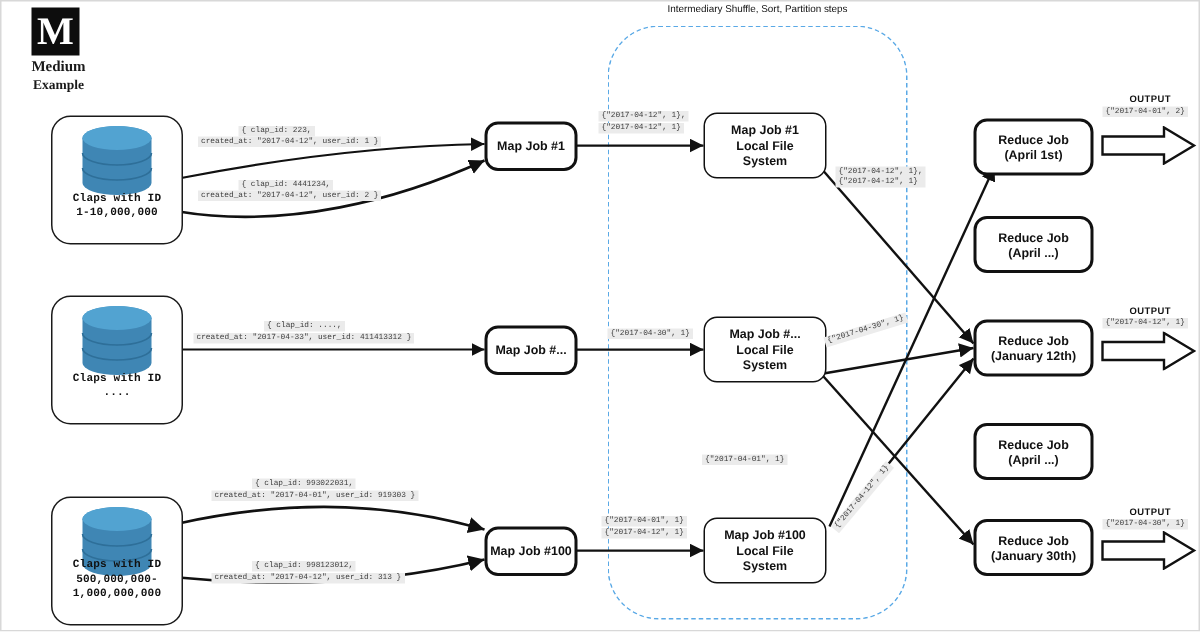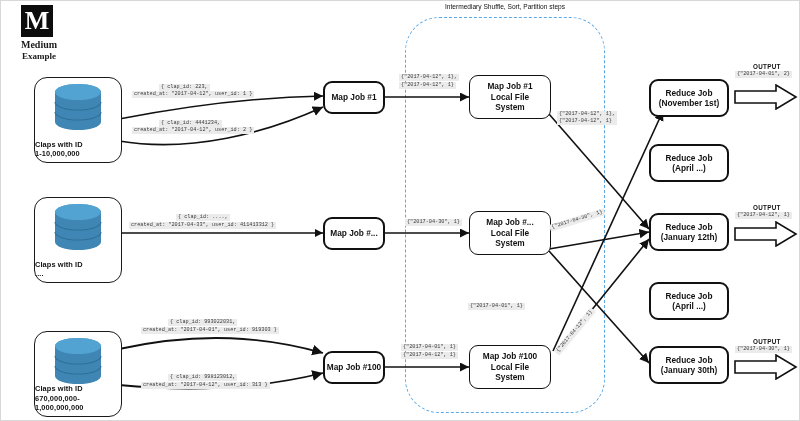--- a/index.html
+++ b/index.html
@@ -35,23 +35,24 @@
   .logo-t2{top:50px;font-size:9px;}
 
   
   .db-group{
     position:absolute;width:86px;height:84px;
     border:1.6px solid #1a1a1a;border-radius:13px;background:#fff;
     z-index:3;
   }
   .db-cyl{position:absolute;left:50%;transform:translateX(-50%);top:5px;width:52px;height:48px;}
   .db-label{
-    position:absolute;left:0;right:0;bottom:4px;
+    position:absolute;left:0;right:0;bottom:15px;text-align:center;
     font-size:7.4px;font-weight:bold;color:#111;line-height:9.2px;
     letter-spacing:.1px;
+    font-family:Liberation Mono, monospace;
   }
 
   
   .pbox{
     position:absolute;border:2px solid #111;border-radius:9px;background:#fff;
     display:flex;align-items:center;justify-content:center;text-align:center;
     font-size:8.3px;font-weight:bold;color:#111;line-height:10.5px;
     z-index:3;box-sizing:border-box;
   }
   .pbox.soft{border-width:1.6px;}
@@ -170,21 +171,21 @@
   <div class="db-group" style="left:33px;top:330px;">
     <svg class="db-cyl" viewBox="0 0 52 48">
       <ellipse cx="26" cy="9" rx="23" ry="8" fill="#4a97c6"></ellipse>
       <path d="M3,9 L3,39 A23,8 0 0 0 49,39 L49,9" fill="#3f86b4"></path>
       <ellipse cx="26" cy="9" rx="23" ry="8" fill="#52a3d1"></ellipse>
       <path d="M3,19 A23,8 0 0 0 49,19" fill="none" stroke="#2e6f99" stroke-width="1.1"></path>
       <path d="M3,29 A23,8 0 0 0 49,29" fill="none" stroke="#2e6f99" stroke-width="1.1"></path>
     </svg>
     <div class="db-label">
       <div>Claps with ID</div>
-      <div>670,000,000-</div>
+      <div>500,000,000-</div>
       <div>1,000,000,000</div>
     </div>
   </div>
 
   <div class="code" style="left:158px;top:83px;">{ clap_id: 223,</div>
   <div class="code" style="left:131px;top:90px;">created_at: "2017-04-12", user_id: 1 }</div>
   <div class="code" style="left:158px;top:119px;">{ clap_id: 4441234,</div>
   <div class="code" style="left:131px;top:126px;">created_at: "2017-04-12", user_id: 2 }</div>
 
   <div class="code" style="left:175px;top:213px;">{ clap_id: ....,</div>
@@ -222,21 +223,21 @@
   </div>
 
   <div class="code" style="left:556px;top:110px;">{"2017-04-12", 1},
 {"2017-04-12", 1}</div>
   <div class="code rot" style="left:548px;top:224px;transform:rotate(-17deg);transform-origin:left top;">{"2017-04-30", 1}</div>
   <div class="code" style="left:467px;top:302px;">{"2017-04-01", 1}</div>
   <div class="code rot" style="left:553px;top:350px;transform:rotate(-50deg);transform-origin:left top;">{"2017-04-12", 1}</div>
 
   <div class="pbox" style="left:648px;top:78px;width:80px;height:38px;flex-direction:column;">
     <div>Reduce Job</div>
-    <div>(November 1st)</div>
+    <div>(April 1st)</div>
   </div>
   <div class="pbox" style="left:648px;top:143px;width:80px;height:38px;flex-direction:column;">
     <div>Reduce Job</div>
     <div>(April ...)</div>
   </div>
   <div class="pbox" style="left:648px;top:212px;width:80px;height:38px;flex-direction:column;">
     <div>Reduce Job</div>
     <div>(January 12th)</div>
   </div>
   <div class="pbox" style="left:648px;top:281px;width:80px;height:38px;flex-direction:column;">

